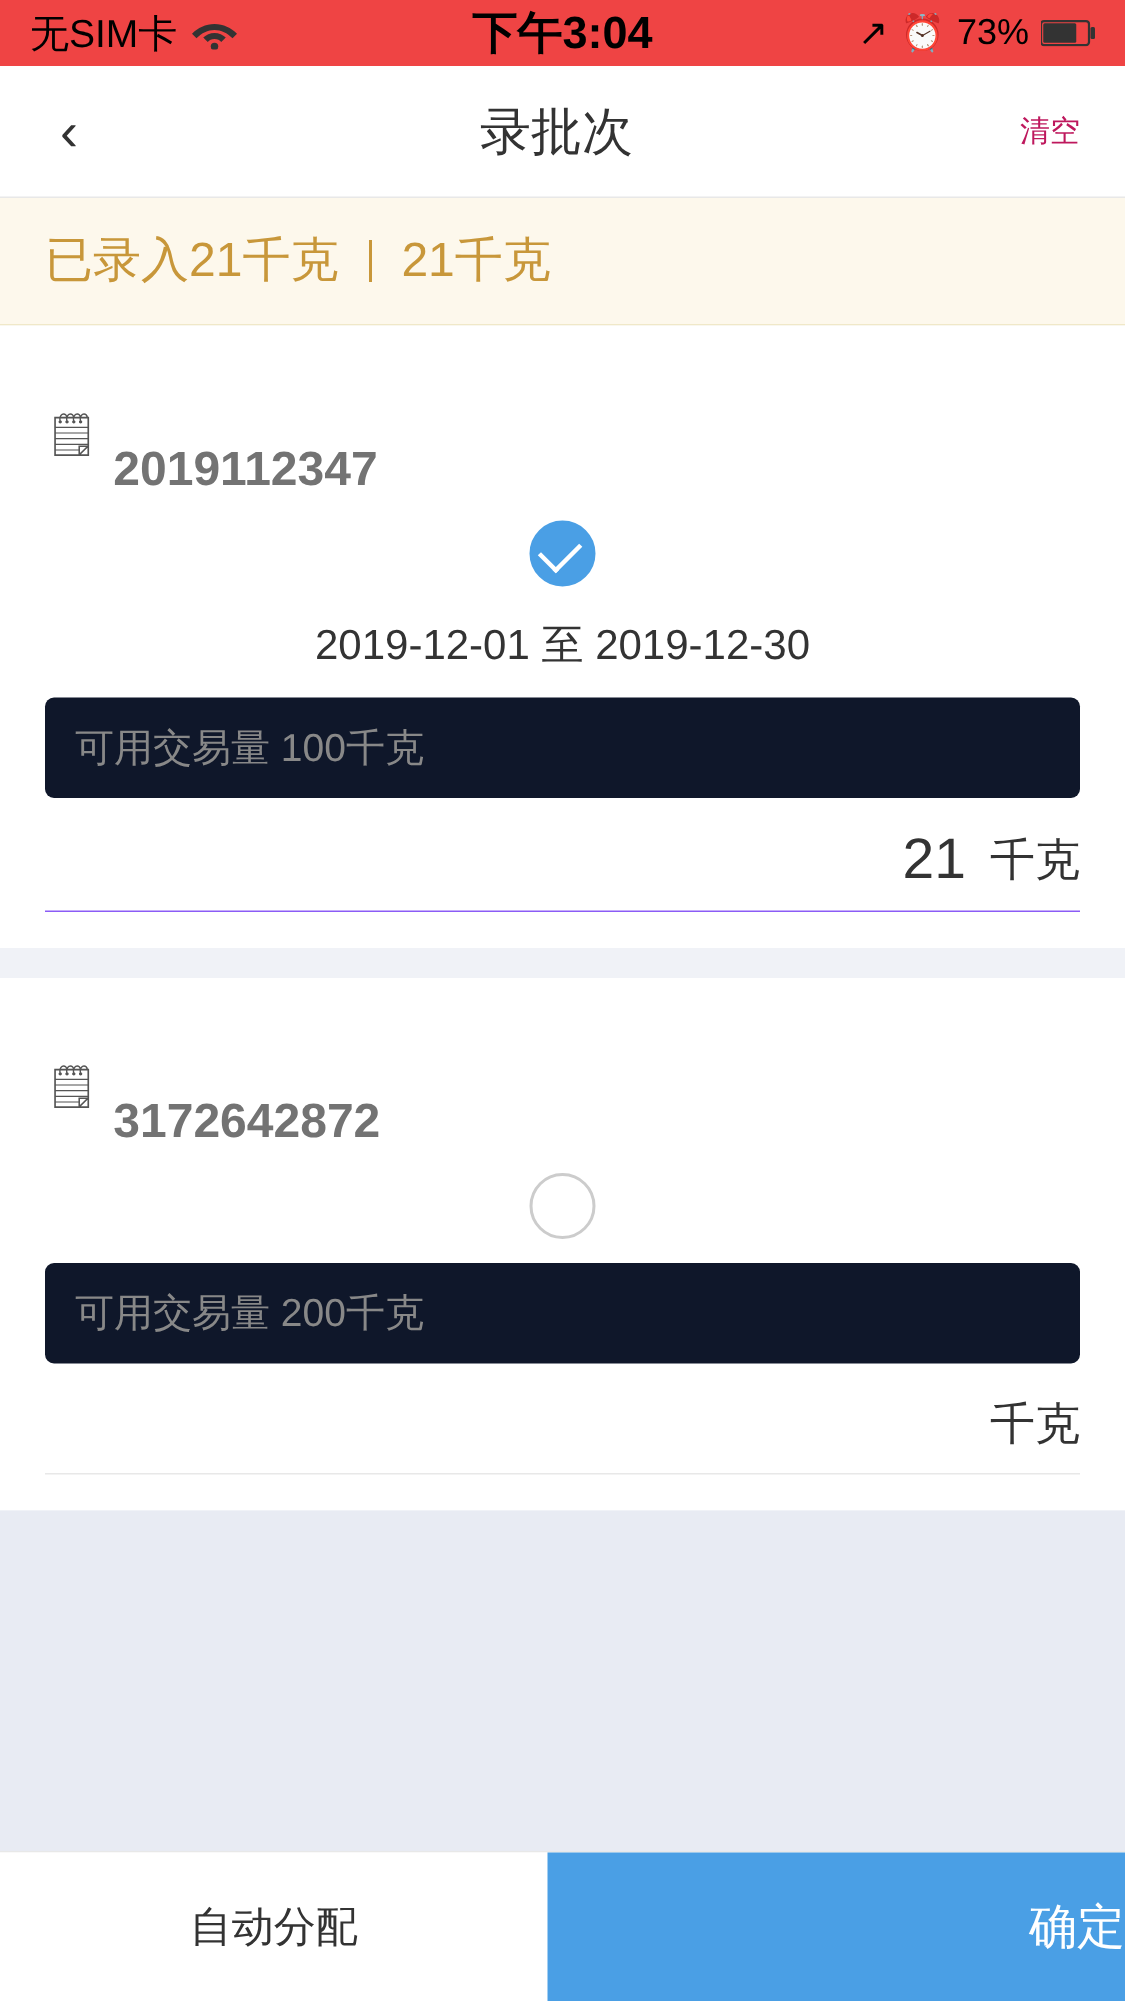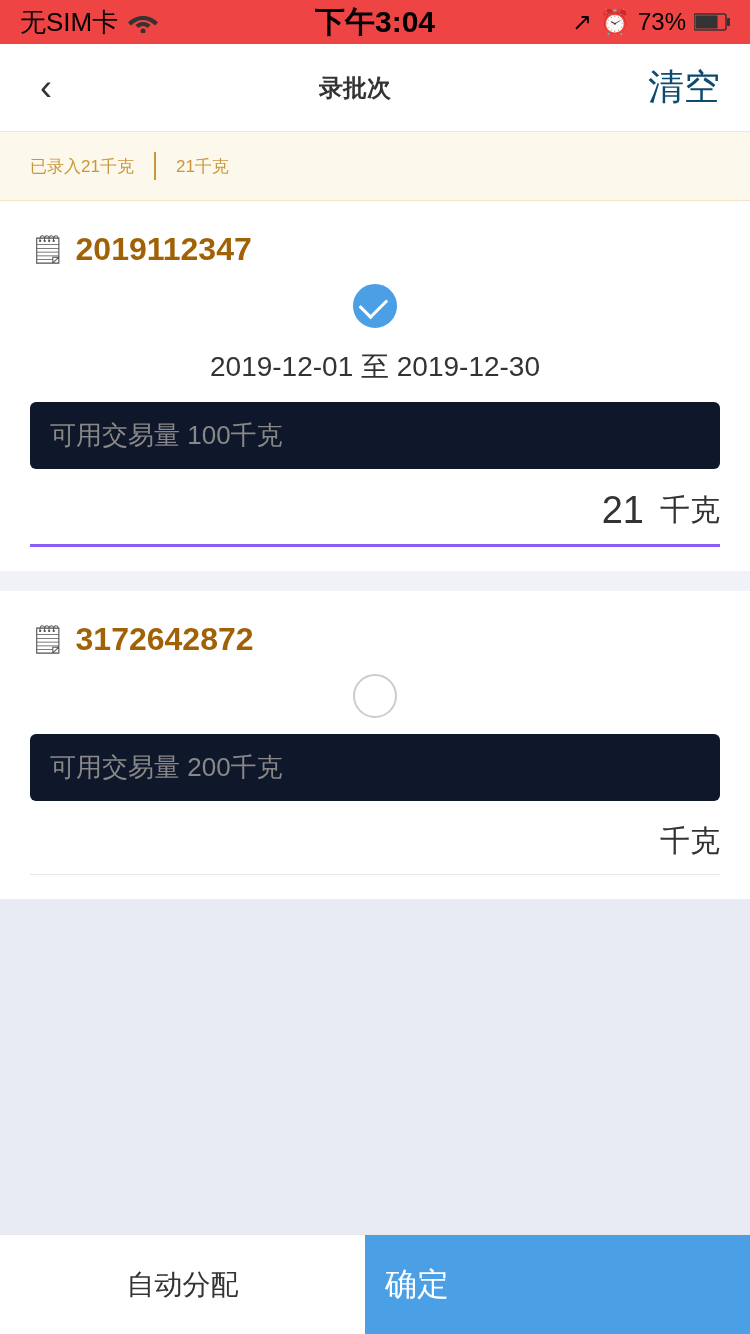--- a/index.html
+++ b/index.html
@@ -55,42 +55,42 @@
       padding: 0 30px;
       border-bottom: 1px solid #e8e8e8;
     }
     .nav-back {
       font-size: 36px;
       color: #333;
       cursor: pointer;
       padding: 10px;
     }
     .nav-title {
-      font-size: 24px;
-      font-weight: 700;
+      font-size: 34px;
+      font-weight: 400;
       color: #333;
     }
     .nav-clear {
-      font-size: 36px;
-      color: #0c4a6e;
+      font-size: 20px;
+      color: #be185d;
       cursor: pointer;
       font-family: Liberation Mono, monospace;
     }
 
     
     .summary-banner {
       background: #fdf8ec;
       padding: 20px 30px;
       display: flex;
       align-items: center;
       gap: 20px;
       border-bottom: 1px solid #f0e8c8;
     }
     .summary-text {
-      font-size: 17px;
+      font-size: 32px;
       color: #c8973a;
     }
     .summary-divider {
       width: 2px;
       height: 28px;
       background: #c8973a;
     }
 
     
     .card {
@@ -109,21 +109,22 @@
       gap: 10px;
       margin-bottom: 16px;
     }
     .batch-icon {
       font-size: 28px;
       color: #555;
     }
     .batch-id {
       font-size: 32px;
       font-weight: 600;
-      color: #a16207;
+      color: #737373;
+      margin-top: 47px;
     }
 
     .date-row {
       display: flex;
       align-items: center;
       gap: 20px;
       margin-bottom: 16px;
       flex-direction: column;
     }
     .radio-circle {
@@ -165,21 +166,21 @@
       font-size: 26px;
       color: #888;
     }
 
     .quantity-row {
       display: flex;
       align-items: center;
       justify-content: flex-end;
       gap: 16px;
       padding-bottom: 12px;
-      border-bottom: 3px solid #8b5cf6;
+      border-bottom: 1px solid #8b5cf6;
     }
     .quantity-value {
       font-size: 38px;
       font-weight: 500;
       color: #333;
     }
     .quantity-unit {
       font-size: 30px;
       color: #333;
     }
@@ -229,21 +230,21 @@
       color: #333;
       background: #fff;
       cursor: pointer;
       border: none;
       outline: none;
     }
     .btn-confirm {
       flex: 1;
       display: flex;
       align-items: center;
-      justify-content: flex-start;
+      justify-content: flex-end;
       font-size: 32px;
       color: #fff;
       background: #4a9fe5;
       cursor: pointer;
       border: none;
       outline: none;
       padding-left: 20px;
     }
   </style>
 </head>

